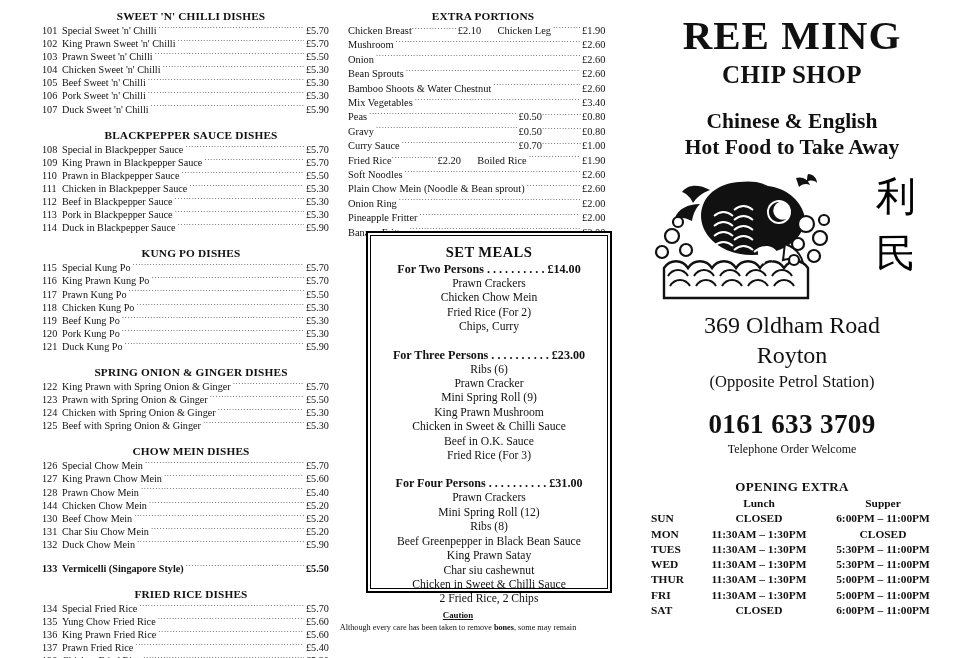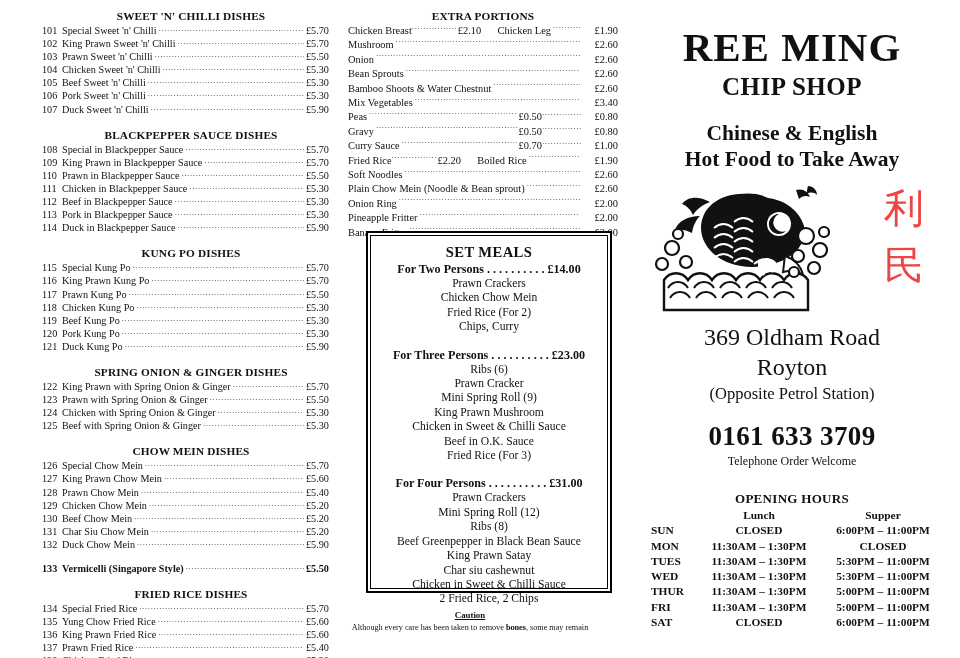--- a/index.html
+++ b/index.html
@@ -18,21 +18,21 @@
   .col-right  { position:absolute; left:626px; top:6px;   width:332px; }
 
   
   .sec { margin-bottom: 13px; }
   .sec-title {
     text-align:center; font-weight:bold; font-size:11.3px;
     letter-spacing:.15px; margin-bottom:2px; white-space:nowrap;
   }
   .rows { width:100%; }
   .row {
-    display:flex; align-items:flex-end;
+    display:flex; align-items:flex-start;
     font-size:10.2px; line-height:13.1px; white-space:nowrap;
   }
   .row .num { width:20px; flex:0 0 20px; text-align:left; }
   .row .nm  { flex:0 0 auto; }
   .row .dots {
     flex:1 1 auto; min-width:6px; overflow:hidden; margin:0 2px;
     position:relative; height:10px;
   }
   .row .dots::after {
     content:"......................................................................................................";
@@ -52,21 +52,21 @@
   .xrow .dots2 {
     flex:1 1 auto; min-width:4px; overflow:hidden; margin:0 2px;
     position:relative; height:10px;
   }
   .xrow .dots2::after {
     content:"......................................................................................................";
     position:absolute; left:0; bottom:2px; white-space:nowrap;
     letter-spacing:.6px; font-size:9px; color:#3a3a3a;
   }
   .xrow .xp1 { flex:0 0 auto; }
-  .xrow .xp2 { flex:0 0 36px; text-align:right; }
+  .xrow .xp2 { flex:0 0 36px; text-align:left; }
   .xrow .xmid { flex:0 0 auto; padding:0 3px; }
   .dots-sm { position:relative; display:inline-block; width:46px; height:9px; overflow:hidden; vertical-align:baseline;}
   .dots-sm::after{
     content:".....................................";
     position:absolute; left:0; bottom:1px; white-space:nowrap; letter-spacing:.6px; font-size:9px; color:#3a3a3a;
   }
 
   
   .setbox {
     position:absolute; left:366px; top:231px; width:246px; height:362px;
@@ -76,36 +76,36 @@
   .set-title {
     text-align:center; font-weight:bold; font-size:14.6px; letter-spacing:.4px; margin-bottom:1px;
   }
   .set-head {
     text-align:center; font-weight:bold; font-size:12.1px; line-height:15px; white-space:nowrap;
   }
   .set-item { text-align:center; font-size:11.6px; line-height:14.4px; }
   .set-gap { height:13px; }
 
   
-  .caution { position:absolute; left:320px; top:610px; width:300px; text-align:center; }
+  .caution { position:absolute; left:308px; top:610px; width:300px; text-align:center; }
   .caution-h { font-weight:bold; font-size:8.8px; text-decoration:underline; }
   .caution-t { font-size:8.2px; line-height:12px; margin-top:2px; }
   .caution-t b { font-weight:bold; }
 
   
-  .brand-1 { text-align:center; font-weight:bold; font-size:41px; letter-spacing:1px; line-height:46px; margin-top:18px; }
+  .brand-1 { text-align:center; font-weight:bold; font-size:41px; letter-spacing:1px; line-height:46px; margin-top:6px; }
   .brand-2 { text-align:center; font-weight:bold; font-size:25px; line-height:30px; letter-spacing:.5px; margin-top:2px; }
   .brand-3 { text-align:center; font-weight:bold; font-size:21.5px; line-height:26px; margin-top:18px; }
   .brand-4 { text-align:center; font-weight:bold; font-size:21.5px; line-height:26px; }
 
   .logo-wrap { position:relative; height:142px; margin-top:4px; }
   .fish { position:absolute; left:22px; top:0; width:182px; height:142px; }
   .cjk {
-    position:absolute; right:24px; top:4px; width:60px; text-align:center;
-    font-family:"DejaVu Sans", sans-serif; font-size:40px; line-height:57px; font-weight:500; color:#ef4444;
+    position:absolute; right:32px; top:4px; width:60px; text-align:center;
+    font-family:"DejaVu Sans", sans-serif; font-size:40px; line-height:57px; font-weight:500; color:#000000;
   }
 
   .addr-1 { text-align:center; font-size:24px; line-height:30px; margin-top:4px; }
   .addr-2 { text-align:center; font-size:24px; line-height:30px; }
   .addr-3 { text-align:center; font-size:16.5px; line-height:23px; }
   .phone  { text-align:center; font-weight:bold; font-size:27px; line-height:34px; margin-top:14px; letter-spacing:.4px; }
   .phone-sub { text-align:center; font-size:12px; line-height:16px; }
 
   .oh-title { text-align:center; font-weight:bold; font-size:13px; letter-spacing:.3px; margin-top:22px; }
   .oh-table { width:302px; margin:1px auto 0; border-collapse:collapse; }
@@ -308,21 +308,21 @@
             <span class="dots"></span>
             <span class="pr">£5.60</span>
           </div>
           <div class="row">
             <span class="num">128</span>
             <span class="nm">Prawn Chow Mein</span>
             <span class="dots"></span>
             <span class="pr">£5.40</span>
           </div>
           <div class="row">
-            <span class="num">129</span>
+            <span class="num">144</span>
             <span class="nm">Chicken Chow Mein</span>
             <span class="dots"></span>
             <span class="pr">£5.20</span>
           </div>
           <div class="row">
             <span class="num">130</span>
             <span class="nm">Beef Chow Mein</span>
             <span class="dots"></span>
             <span class="pr">£5.20</span>
           </div>
@@ -570,21 +570,21 @@
       <div class="cjk">利民</div>
     </div>
 
     <div class="addr-1">369 Oldham Road</div>
     <div class="addr-2">Royton</div>
     <div class="addr-3">(Opposite Petrol Station)</div>
 
     <div class="phone">0161 633 3709</div>
     <div class="phone-sub">Telephone Order Welcome</div>
 
-    <div class="oh-title">OPENING HOURS</div>
+    <div class="oh-title">OPENING EXTRA</div>
     <table class="oh-table">
       <thead>
         <tr>
           <th class="c-day"></th>
           <th class="c-l">Lunch</th>
           <th class="c-s">Supper</th>
         </tr>
       </thead>
       <tbody id="ohBody">
           <tr>

